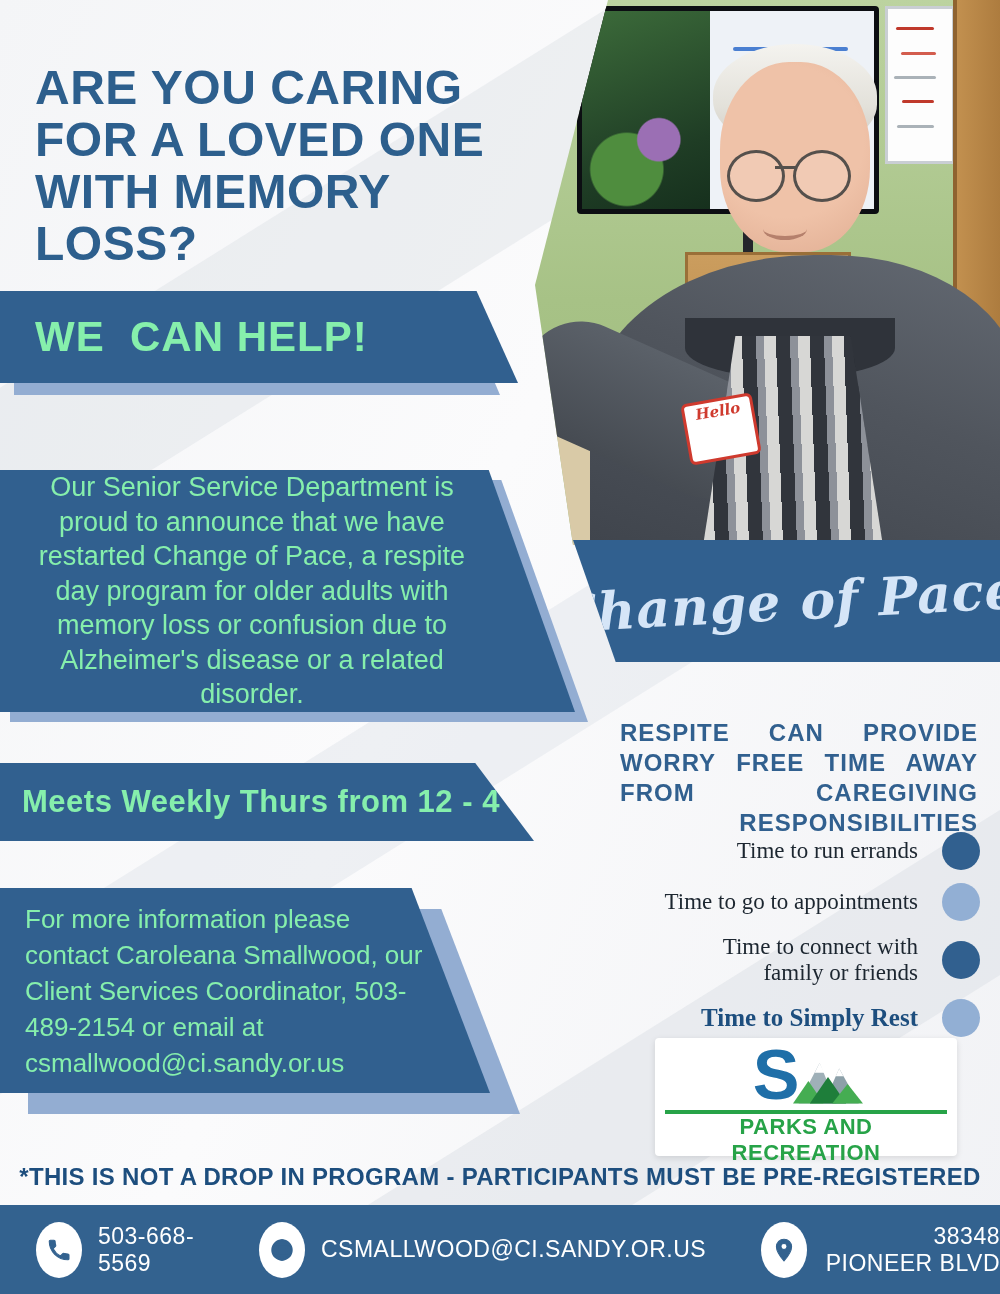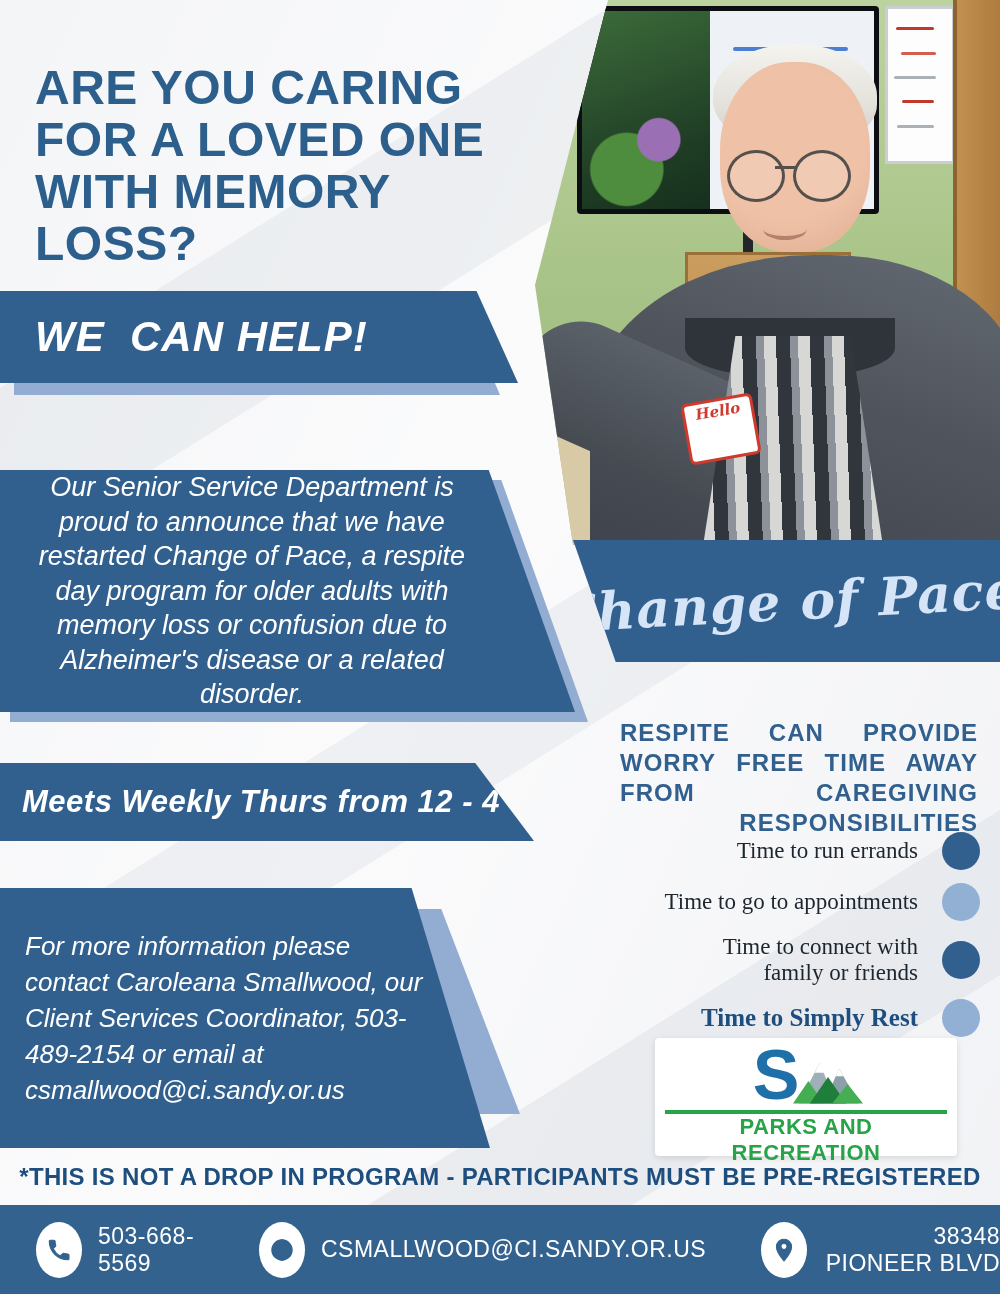--- a/index.html
+++ b/index.html
@@ -55,32 +55,32 @@
          border-bottom:4px solid #b5806c;}
   .ph-tag{position:absolute;left:150px;top:398px;width:66px;height:56px;background:#fff;
          border:3px solid #cf3a2e;border-radius:6px;transform:rotate(-10deg);
          display:flex;align-items:flex-start;justify-content:center;}
   .ph-tag span{color:#cf3a2e;font-family:"DejaVu Serif",serif;font-style:italic;font-weight:bold;font-size:15px;line-height:20px;}
 
   
   .headline{position:absolute;left:35px;top:30px;width:465px;color:#2d5f8d;
             font-weight:800;font-size:48px;line-height:52px;letter-spacing:.5px;}
   .banner-shadow{position:absolute;background:#93add2;}
-  .banner{position:absolute;background:#31608f;color:#ffffff;display:flex;align-items:center;font-style:italic;}
+  .banner{position:absolute;background:#31608f;color:#86efac;display:flex;align-items:center;}
   .help-shadow{left:14px;top:303px;width:486px;height:92px;clip-path:polygon(0 0,92% 0,100% 100%,0 100%);}
   .help{left:0;top:291px;width:483px;height:92px;font-size:42px;font-weight:800;padding-left:35px;
         letter-spacing:1px;clip-path:polygon(0 0,92% 0,100% 100%,0 100%);}
   .intro-shadow{left:10px;top:480px;width:578px;height:242px;clip-path:polygon(0 0,85% 0,100% 100%,0 100%);}
   .intro{left:0;top:470px;width:575px;height:242px;clip-path:polygon(0 0,85% 0,100% 100%,0 100%);
          font-size:27px;line-height:34.5px;justify-content:flex-start;}
   .intro .txt{width:428px;margin:0 0 0 38px;text-align:center;}
   .meets{left:0;top:763px;width:512px;height:78px;clip-path:polygon(0 0,89% 0,100% 100%,0 100%);
          font-size:31px;font-weight:800;padding-left:22px;letter-spacing:.5px;}
   .contact-shadow{left:28px;top:909px;width:492px;height:205px;clip-path:polygon(0 0,84% 0,100% 100%,0 100%);}
-  .contact{left:0;top:888px;width:490px;height:260px;clip-path:polygon(0 0,84% 0,100% 100%,0 100%);
+  .contact{left:0;top:888px;width:490px;height:205px;clip-path:polygon(0 0,84% 0,100% 100%,0 100%);
            font-size:26px;line-height:36px;}
   .contact .txt{width:400px;margin-left:25px;text-align:left;}
 
   
   .cop-banner{position:absolute;left:573px;top:540px;width:427px;height:122px;background:#31608f;
               clip-path:polygon(0 0,100% 0,100% 100%,10% 100%);
               display:flex;align-items:center;justify-content:center;}
   .cop-banner span{color:#d5e5f7;font-family:"DejaVu Serif",serif;font-style:italic;font-weight:bold;
               font-size:52px;transform:rotate(-3deg);letter-spacing:1px;white-space:nowrap;}
   .respite{position:absolute;right:22px;top:694px;width:358px;color:#31608f;font-size:24px;

